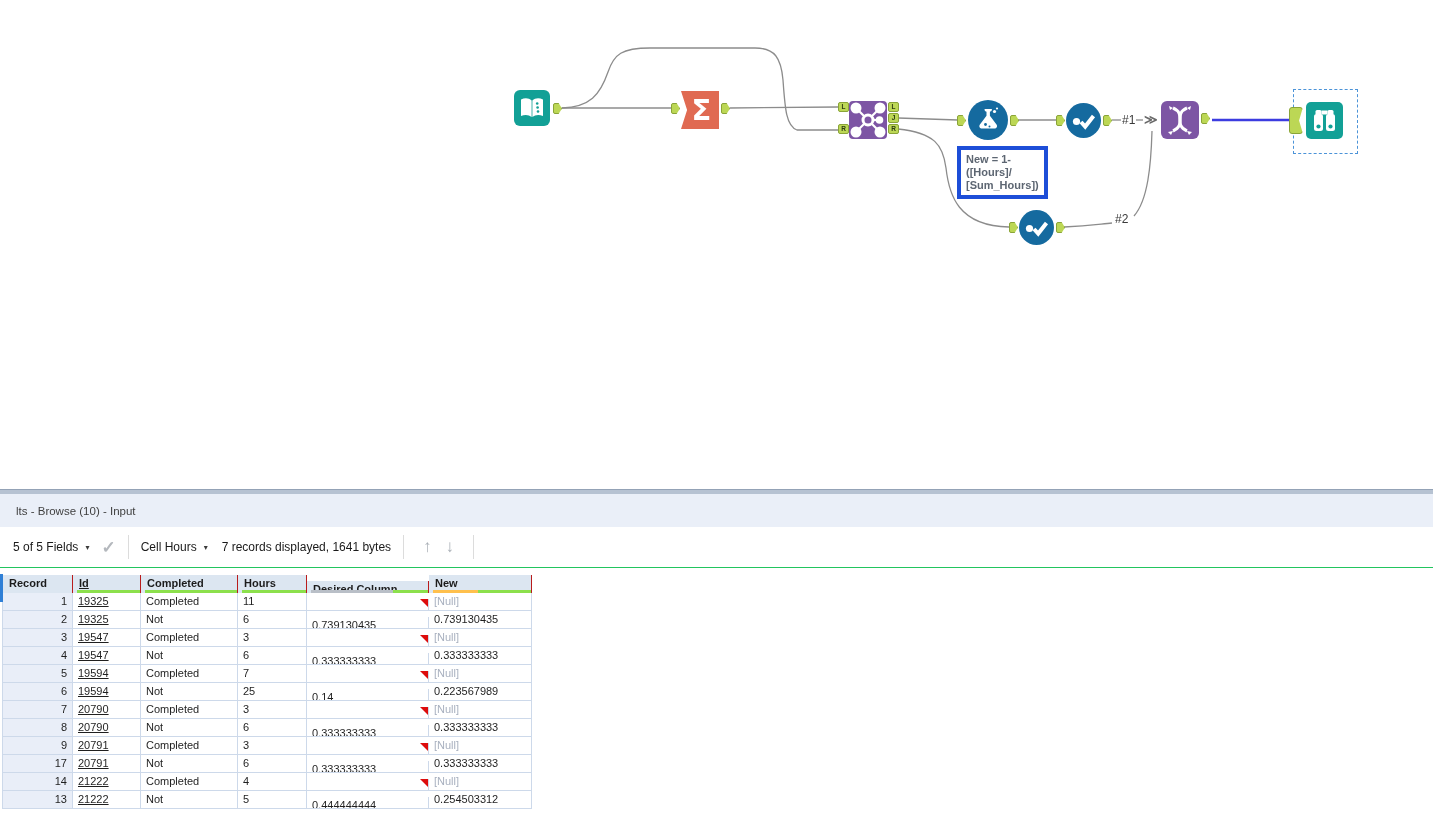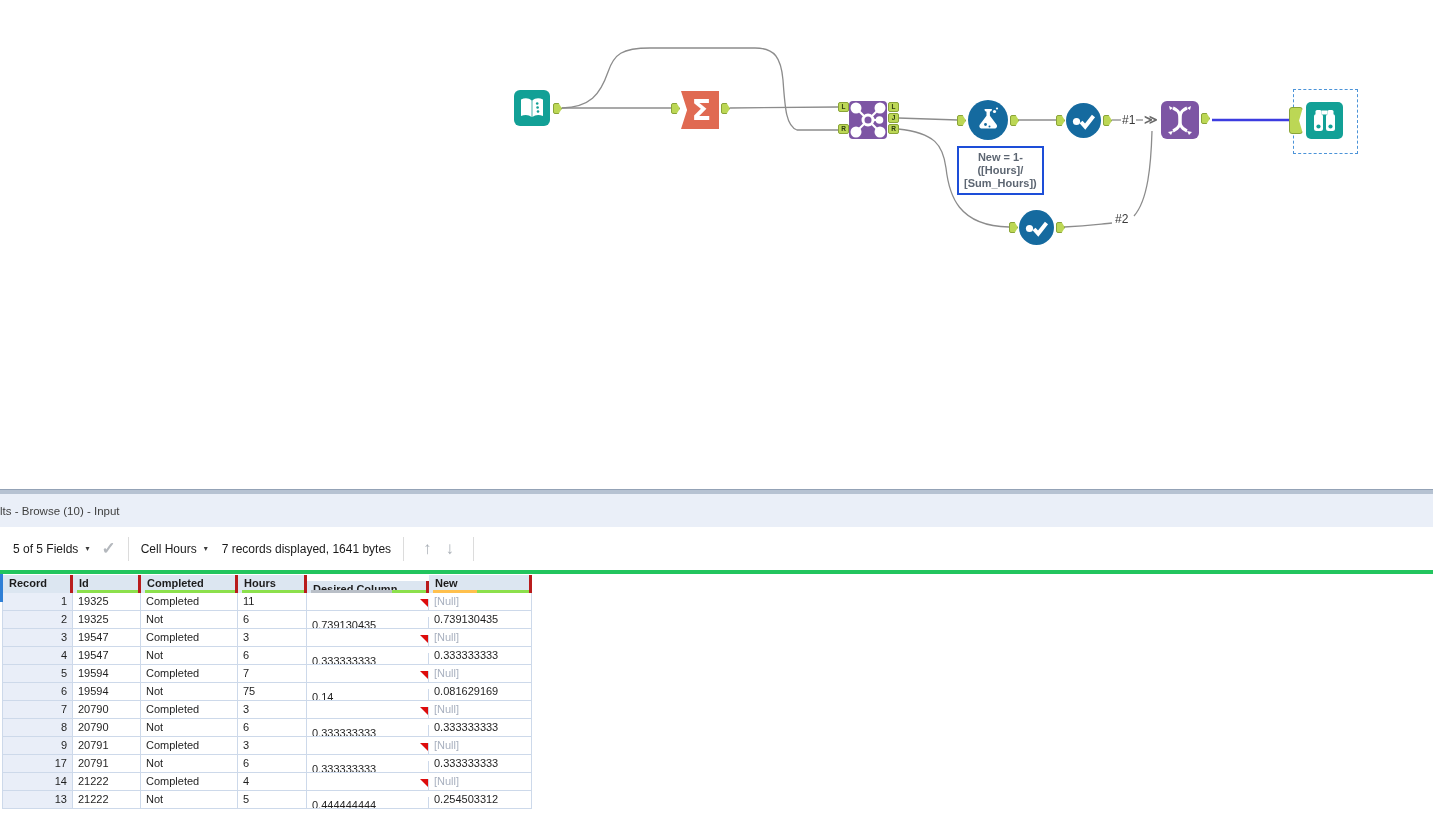--- a/index.html
+++ b/index.html
@@ -23,54 +23,54 @@
     width:14px;height:27px;border-radius:3px;
     clip-path:polygon(0 0,100% 0,72% 50%,100% 100%,0 100%);
   }
   .sigma-shape{
     width:38px;height:38px;background:var(--orange);
     clip-path:polygon(0 0,100% 0,100% 100%,0 100%,16% 50%);
     display:flex;align-items:center;justify-content:center;
   }
   .sigma-glyph{color:#fff;font-size:29px;font-weight:bold;font-family:"DejaVu Sans",sans-serif;margin-left:3px;line-height:1;}
   .annotation{
-    position:absolute;z-index:2;background:#fff;border:2px solid #1d4ed8;
-    padding:3px 5px;font-size:11px;font-weight:bold;color:#5d6672;line-height:13px;white-space:nowrap;text-align:center;
+    position:absolute;z-index:2;background:#fff;border:4px solid #1d4ed8;
+    padding:3px 5px;font-size:11px;font-weight:bold;color:#5d6672;line-height:13px;white-space:nowrap;
   }
   .conn-label{position:absolute;z-index:2;font-size:12px;color:#3a3a3a;}
   .multi-marker{position:absolute;z-index:2;font-size:13px;font-weight:bold;color:#6a6a6a;letter-spacing:-2px;}
   .sel-rect{position:absolute;z-index:1;border:1px dashed var(--selection-dash);background:transparent;}
   
   #splitter{position:absolute;left:0;top:489px;width:1433px;height:5px;background:#b6c2d2;border-top:1px solid #93a2b6;box-sizing:border-box;}
   #results-title{position:absolute;left:0;top:494px;width:1433px;height:33px;background:var(--title-bg);
     display:flex;align-items:center;}
-  #results-title span{font-size:11.5px;color:#3f3f3f;margin-left:0;text-align:center;}
-  #results-toolbar{position:absolute;left:0;top:527px;width:1433px;height:47px;background:#fff;
-    border-bottom:4px solid #22c55e;box-sizing:border-box;display:flex;align-items:center;font-size:12px;color:#1a1a1a;}
+  #results-title span{font-size:11.5px;color:#3f3f3f;margin-left:16px;text-align:center;}
+  #results-toolbar{position:absolute;left:0;top:527px;width:1433px;height:41px;background:#fff;
+    border-bottom:1px solid #22c55e;box-sizing:border-box;display:flex;align-items:center;font-size:12px;color:#1a1a1a;}
   .tb-gap{width:10px;flex:0 0 auto;}
   .tb-sep{width:1px;height:24px;background:#dcdcdc;margin:0 12px;flex:0 0 auto;}
   .caret{font-size:8px;color:#3c3c3c;margin-left:7px;}
   .tb-check{font-size:17px;font-weight:bold;color:#b4b8bd;margin-left:12px;}
   .tb-arrow{font-size:17px;color:#a9afb6;margin:0 7px;}
   
   #table{position:absolute;left:2px;top:575px;z-index:2;border-left:1px solid var(--grid);}
   .thead{display:flex;height:18px;}
   .th{position:relative;box-sizing:border-box;background:var(--header-bg);
-    border-right:3px solid #b91c1c;font-size:11px;font-weight:bold;color:#1c1c1c;
+    border-right:1px solid #b91c1c;font-size:11px;font-weight:bold;color:#1c1c1c;
     line-height:17px;padding-left:6px;}
   .bar{position:absolute;left:4px;right:0;bottom:0;height:3px;display:flex;}
   .bar div{height:100%;}
   .tr{display:flex;height:18px;background:#fff;border-bottom:1px solid var(--grid);box-sizing:border-box;}
   .td{box-sizing:border-box;border-right:1px solid var(--grid);font-size:11px;color:#1f1f1f;
     line-height:17px;padding-left:5px;white-space:nowrap;overflow:hidden;position:relative;}
   .td.rec{background:var(--record-bg);text-align:right;padding-right:5px;padding-left:0;}
   .td.null{color:var(--null-text);}
   .flag{position:absolute;right:0;top:0;width:0;height:0;
     border-top:8px solid var(--flag-red);border-left:8px solid transparent;}
-  .c0{width:70px;} .c1{width:68px;} .c2{width:97px;} .c3{width:69px;} .c4{width:122px;margin-top:6px;} .c5{width:103px;}
+  .c0{width:70px;} .c1{width:68px;text-decoration:underline;} .c2{width:97px;} .c3{width:69px;} .c4{width:122px;margin-top:6px;} .c5{width:103px;}
   #left-blue-bar{position:absolute;left:0;top:574px;width:3px;height:28px;background:#2f7fd6;z-index:3;}
 </style>
 </head>
 <body>
 
 <div id="canvas">
 
   <svg id="wires" width="1433" height="489">
     <g fill="none" stroke="#8c8c8c" stroke-width="1.3">
       <path d="M562,108 L671,108"></path>
@@ -308,23 +308,23 @@
         <div class="td c3">7</div>
         <div class="td c4">
           <span class="flag"></span>
         </div>
         <div class="td c5 null">[Null]</div>
       </div>
       <div class="tr">
         <div class="td rec c0">6</div>
         <div class="td c1">19594</div>
         <div class="td c2">Not</div>
-        <div class="td c3">75</div>
+        <div class="td c3">25</div>
         <div class="td c4">0,14</div>
-        <div class="td c5">0.081629169</div>
+        <div class="td c5">0.223567989</div>
       </div>
       <div class="tr">
         <div class="td rec c0">7</div>
         <div class="td c1">20790</div>
         <div class="td c2">Completed</div>
         <div class="td c3">3</div>
         <div class="td c4">
           <span class="flag"></span>
         </div>
         <div class="td c5 null">[Null]</div>

